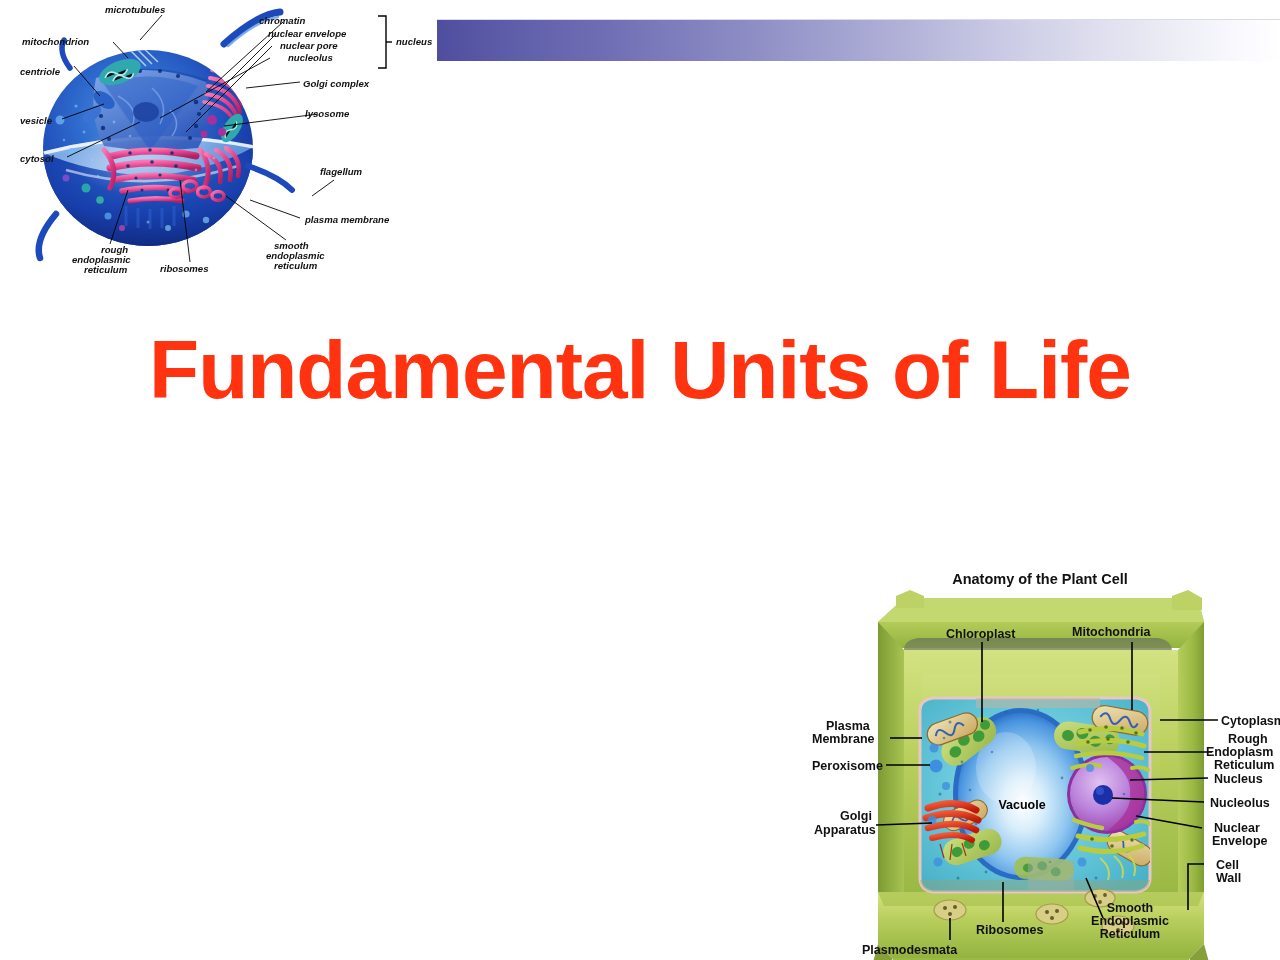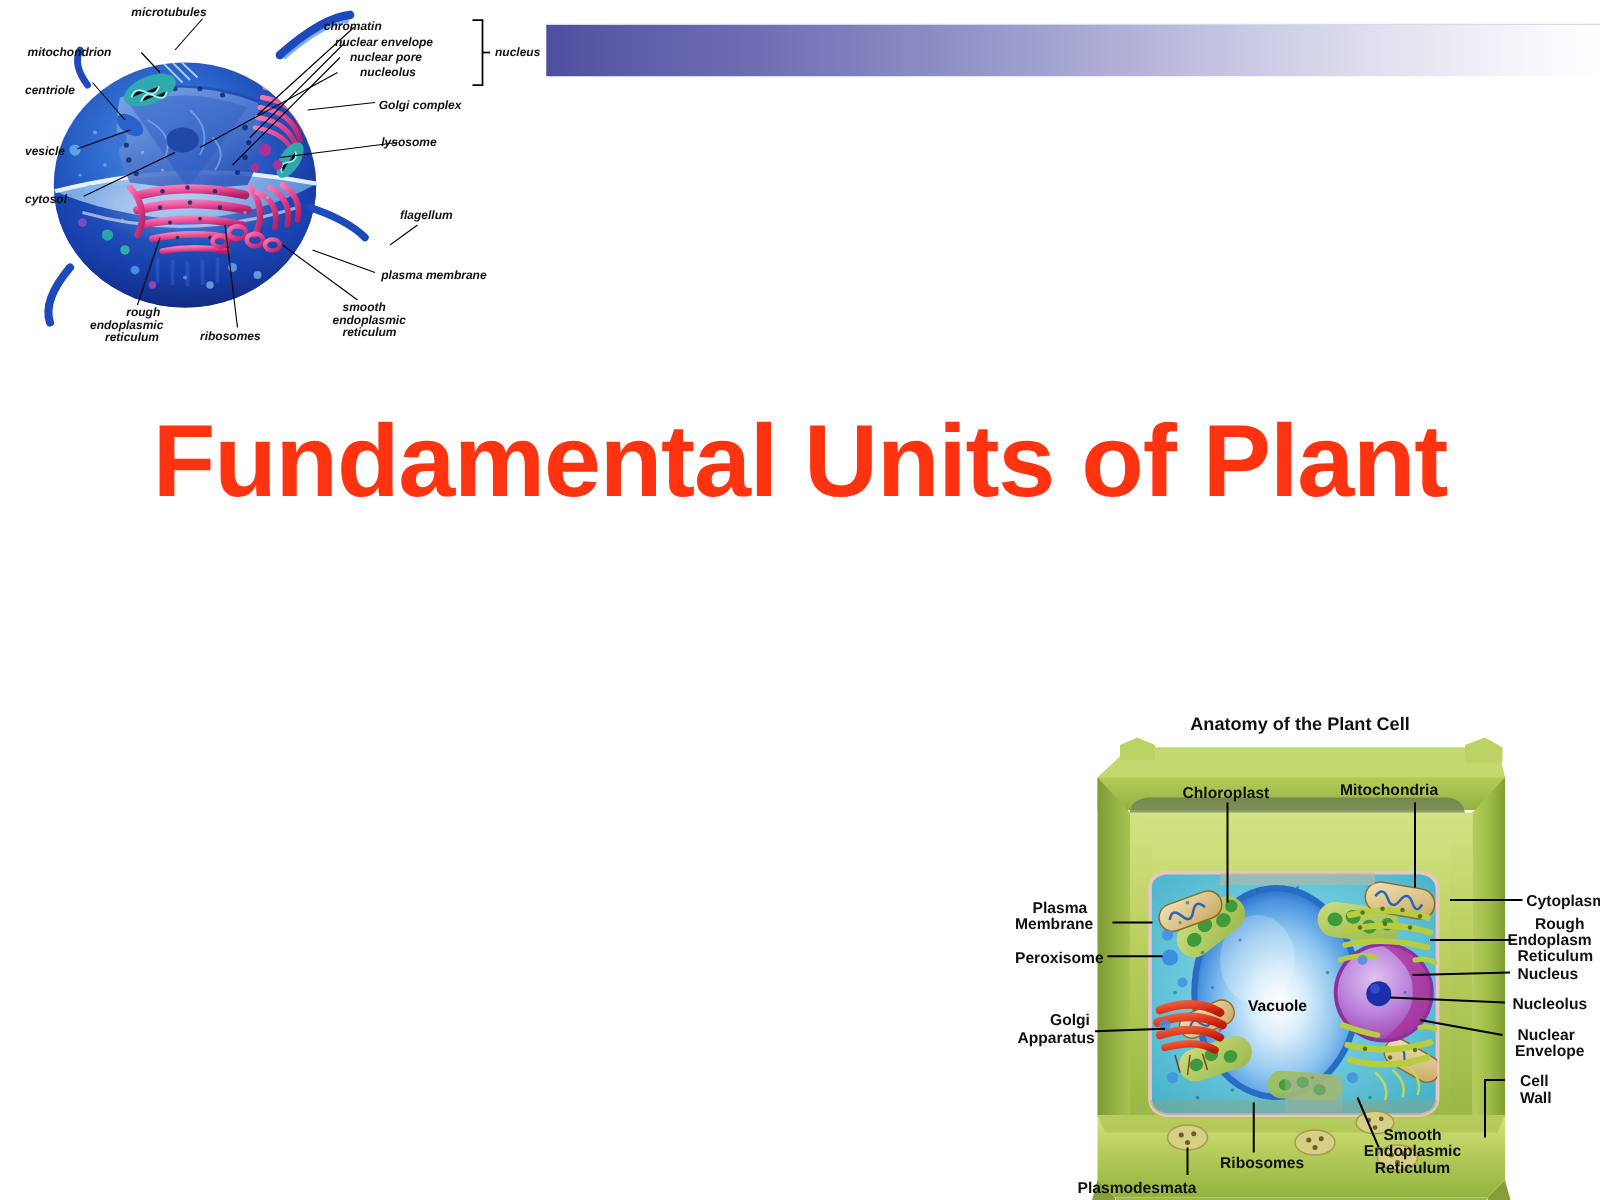--- a/index.html
+++ b/index.html
@@ -324,21 +324,21 @@
     <text x="72" y="263">endoplasmic</text>
     <text x="84" y="273">reticulum</text>
     <text x="160" y="272">ribosomes</text>
     <text x="274" y="249">smooth</text>
     <text x="266" y="259">endoplasmic</text>
     <text x="274" y="269">reticulum</text>
   </g>
 </svg>
 </div>
 
-<div class="main-title">Fundamental Units of Plant</div>
+<div class="main-title">Fundamental Units of Life</div>
 
 <div class="plant-fig">
 <svg width="480" height="422" viewBox="0 0 480 422" xmlns="http://www.w3.org/2000/svg">
   <defs>
     <linearGradient id="pcWallTop" x1="0" y1="0" x2="0" y2="1">
       <stop offset="0%" stop-color="#cfe07a"></stop>
       <stop offset="45%" stop-color="#a8c council"></stop>
       <stop offset="100%" stop-color="#8fb03e"></stop>
     </linearGradient>
     <linearGradient id="pcWall" x1="0" y1="0" x2="0" y2="1">

